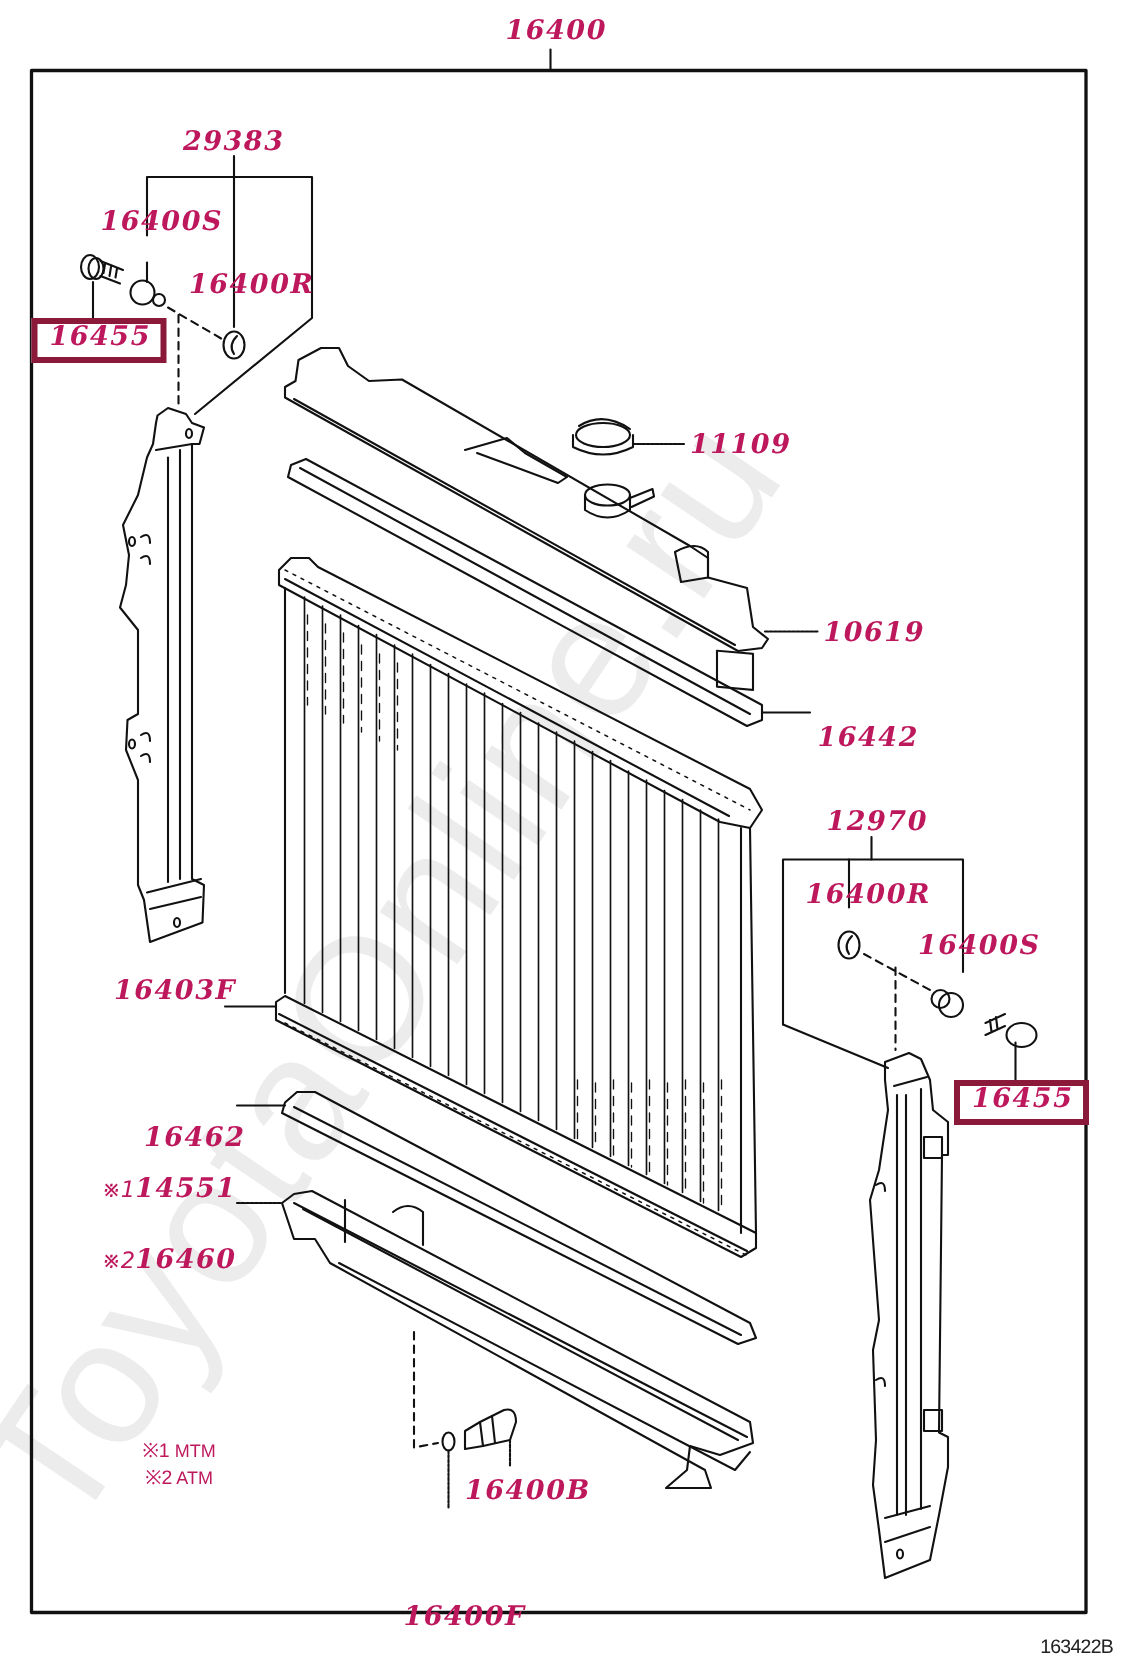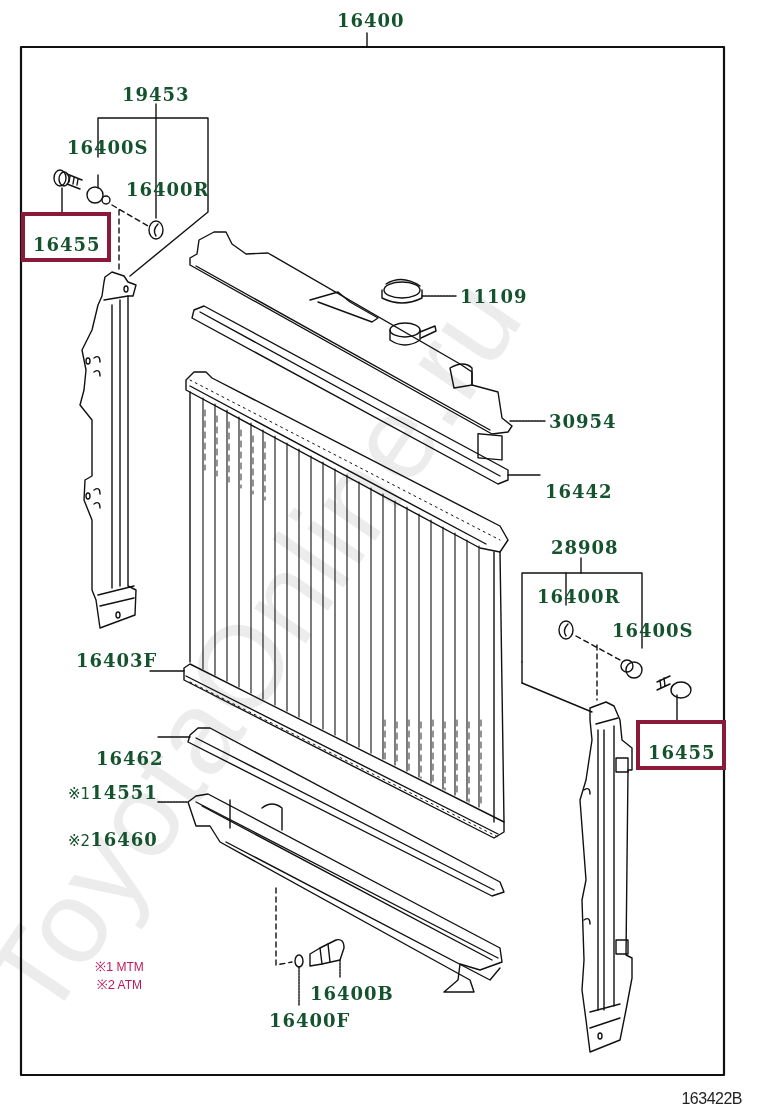--- a/index.html
+++ b/index.html
@@ -1,28 +1,28 @@
 <!DOCTYPE html>
 <html><head>
 <meta charset="utf-8">
 <style>
   html, body { margin: 0; padding: 0; background: #ffffff; }
   body { width: 760px; height: 1112px; position: relative; overflow: hidden;
          font-family: "DejaVu Sans Mono", "Liberation Mono", monospace; }
   #diagram { position: absolute; left: 0; top: 0; width: 760px; height: 1112px; }
   .lbl { position: absolute; font-family: "DejaVu Serif", "Liberation Serif", serif;
-         font-weight: bold; font-size: 18px; color: #14532d; letter-spacing: 1px;
-         line-height: 1; white-space: nowrap; }
-  .lbl.hl { border: 4px solid #8b1a3a; padding: 20px 6px 4px 8px; background: #fff; }
+         font-weight: bold; font-size: 18px; color: #be185d; letter-spacing: 1px;
+         line-height: 1; white-space: nowrap; font-style: italic; }
+  .lbl.hl { border: 4px solid #8b1a3a; padding: 0 6px 4px 8px; background: #fff; }
   .note { position: absolute; font-family: Liberation Sans, sans-serif;
           font-size: 12px; color: #be185d; line-height: 1.35; white-space: nowrap; text-align: center; }
   .note .mk { font-size: 13px; }
   .lbl .mk { font-family: "DejaVu Sans", sans-serif; font-weight: normal; font-size: 15px; letter-spacing: 0; }
   .code { position: absolute; right: 18px; top: 1090px; font-family: "Liberation Sans", sans-serif;
-          font-size: 16px; color: #222; letter-spacing: -0.5px; }
+          font-size: 13px; color: #222; letter-spacing: -0.5px; }
   .wm { position: absolute; font-family: "Liberation Sans", sans-serif; font-size: 118px;
         color: #ececec; white-space: nowrap; transform-origin: left bottom;
         transform: rotate(-56deg); left: 70px; top: 905px; letter-spacing: 2px; }
 </style>
 </head>
 <body>
 
 <div class="wm">ToyotaOnline.ru</div>
 
 <svg id="diagram" viewBox="0 0 760 1112" xmlns="http://www.w3.org/2000/svg" fill="none" stroke="#111" stroke-width="1.4" stroke-linejoin="round" stroke-linecap="round">
@@ -222,45 +222,45 @@
     <line x1="590" y1="1028" x2="620" y2="1018"></line>
     <ellipse cx="600" cy="1036" rx="2" ry="3"></ellipse>
     <rect x="616" y="758" width="12" height="14"></rect>
     <rect x="616" y="940" width="12" height="14"></rect>
     <path d="M584,790 q6,-4 6,4 M584,920 q6,-4 6,4"></path>
   </g>
 </svg>
 
 <div class="lbl" style="left:337px;top:12px;">16400</div>
 
-<div class="lbl" style="left:122px;top:86px;">19453</div>
+<div class="lbl" style="left:122px;top:86px;">29383</div>
 <div class="lbl" style="left:67px;top:139px;">16400S</div>
 <div class="lbl" style="left:126px;top:181px;">16400R</div>
 <div class="lbl hl" style="left:21px;top:212px;">16455</div>
 
 <div class="lbl" style="left:460px;top:288px;">11109</div>
-<div class="lbl" style="left:549px;top:413px;">30954</div>
+<div class="lbl" style="left:549px;top:413px;">10619</div>
 <div class="lbl" style="left:545px;top:467px;margin-top:16px;">16442</div>
 
-<div class="lbl" style="left:551px;top:539px;">28908</div>
+<div class="lbl" style="left:551px;top:539px;">12970</div>
 <div class="lbl" style="left:537px;top:588px;">16400R</div>
 <div class="lbl" style="left:612px;top:622px;">16400S</div>
 <div class="lbl hl" style="left:636px;top:720px;">16455</div>
 
 <div class="lbl" style="left:76px;top:652px;">16403F</div>
 <div class="lbl" style="left:96px;top:750px;">16462</div>
 
 <div class="lbl" style="left:68px;top:784px;">
   <span class="mk">※1</span><span>14551</span>
 </div>
 <div class="lbl" style="left:68px;top:831px;">
   <span class="mk">※2</span><span>16460</span>
 </div>
 
 <div class="lbl" style="left:310px;top:985px;text-align:center;">16400B</div>
-<div class="lbl" style="left:269px;top:1012px;">16400F</div>
+<div class="lbl" style="left:269px;top:1069px;">16400F</div>
 
 <div class="note" style="left:95px;top:958px;">
   <div><span class="mk">※1</span> <span>MTM</span></div>
   <div><span class="mk">※2</span> <span>ATM</span></div>
 </div>
 
 <div class="code">163422B</div>
 
 </body></html>

